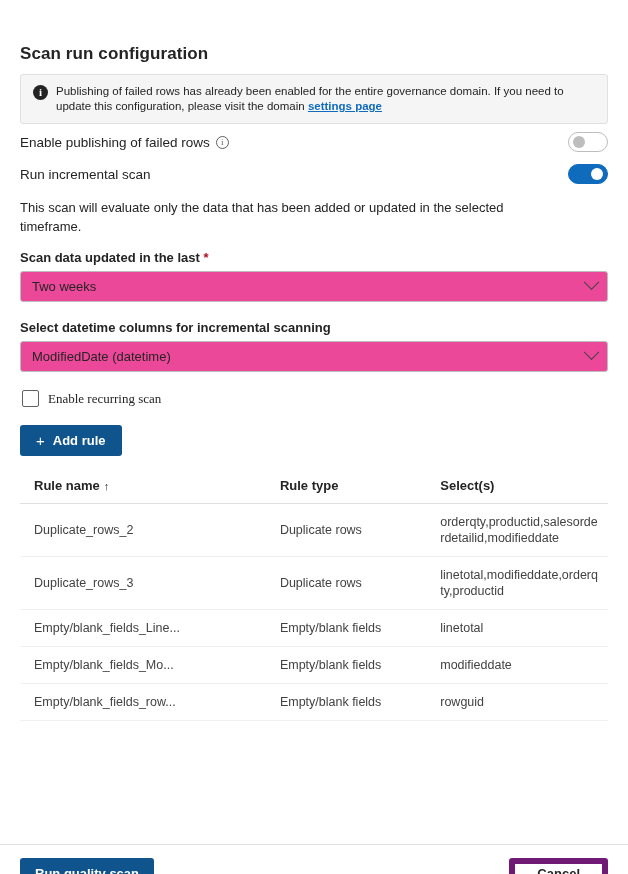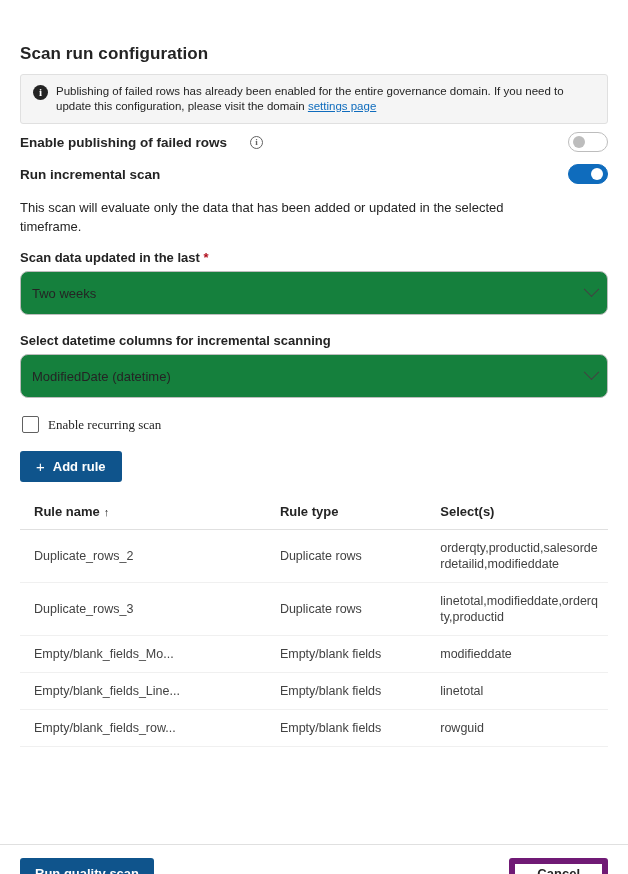--- a/index.html
+++ b/index.html
@@ -61,36 +61,37 @@
     line-height: 15px;
     text-align: center;
     font-family: "Liberation Serif", serif;
     margin-top: 1px;
   }
   .msgbar-text { flex: 1 1 auto; }
   .msgbar-link {
     color: #0f6cbd;
     text-decoration: underline;
     cursor: pointer;
+    font-weight: bold;
   }
   
   .toggle-row {
     display: flex;
     align-items: center;
     justify-content: space-between;
     padding: 6px 0 6px 0;
     min-height: 30px;
   }
   .toggle-label {
     font-size: 13.5px;
-    font-weight: 700;
-    color: #242424;
-    display: flex;
-    align-items: center;
-    gap: 23px;
+    font-weight: 400;
+    color: #242424;
+    display: flex;
+    align-items: center;
+    gap: 6px;
   }
   .info-icon {
     display: inline-block;
     width: 13px;
     height: 13px;
     border: 1px solid #616161;
     border-radius: 50%;
     font-size: 9px;
     line-height: 11px;
     text-align: center;
@@ -129,24 +130,24 @@
     max-width: 545px;
   }
   .field-label {
     font-size: 13px;
     font-weight: 600;
     color: #242424;
     margin-bottom: 6px;
   }
   .req { color: #b10e1c; font-weight: 600; }
   .dropdown {
-    height: 44px;
+    height: 31px;
     border: 1px solid #bdbdbd;
-    border-radius: 8px;
-    background: #15803d;
+    border-radius: 3px;
+    background: #ec4899;
     display: flex;
     align-items: center;
     justify-content: space-between;
     padding: 0 10px 0 11px;
     font-size: 13px;
     color: #242424;
     cursor: pointer;
     margin-bottom: 18px;
   }
   .chev {
@@ -345,31 +346,31 @@
             <td>Duplicate rows</td>
             <td>orderqty,productid,salesorderdetailid,modifieddate</td>
           </tr>
           <tr>
             <td>Duplicate_rows_3</td>
             <td>Duplicate rows</td>
             <td>linetotal,modifieddate,orderqty,productid</td>
           </tr>
           <tr>
             <td>
+                <span class="truncate">Empty/blank_fields_Line...</span>
+              </td>
+            <td>Empty/blank fields</td>
+            <td>linetotal</td>
+          </tr>
+          <tr>
+            <td>
                 <span class="truncate">Empty/blank_fields_Mo...</span>
               </td>
             <td>Empty/blank fields</td>
             <td>modifieddate</td>
-          </tr>
-          <tr>
-            <td>
-                <span class="truncate">Empty/blank_fields_Line...</span>
-              </td>
-            <td>Empty/blank fields</td>
-            <td>linetotal</td>
           </tr>
           <tr>
             <td>
                 <span class="truncate">Empty/blank_fields_row...</span>
               </td>
             <td>Empty/blank fields</td>
             <td>rowguid</td>
           </tr>
         </tbody>
       </table>

